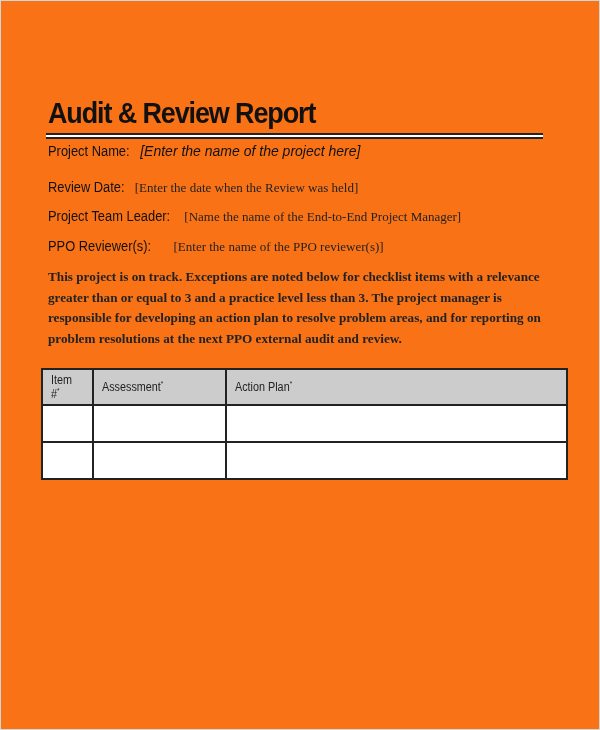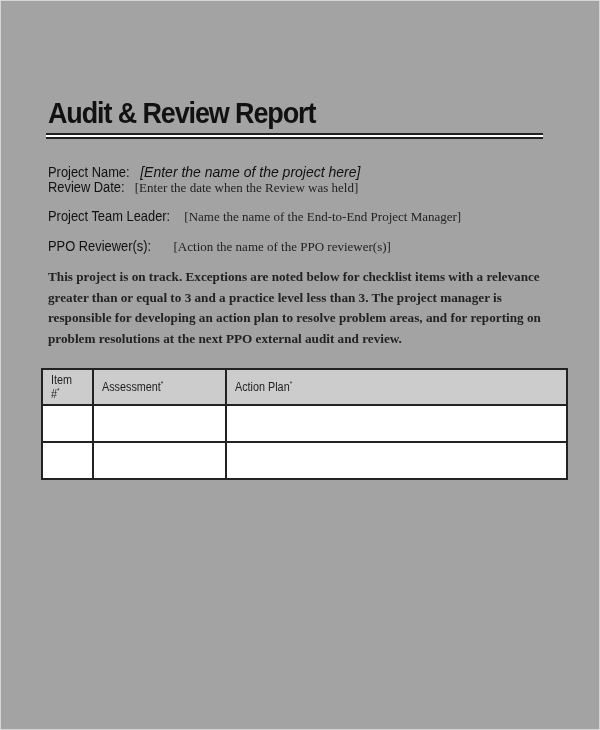--- a/index.html
+++ b/index.html
@@ -1,19 +1,19 @@
 <!DOCTYPE html>
 <html><head>
   <meta charset="utf-8">
   <style>
     html, body { margin: 0; padding: 0; background: #ffffff; }
     body { width: 600px; height: 730px; position: relative; overflow: hidden; }
     .page {
       position: absolute; left: 0; top: 0; width: 598px; height: 728px;
-      border: 1px solid #d6d6d6; background: #a3a3a3;
+      border: 1px solid #d6d6d6; background: #f97316;
     }
     .title {
       position: absolute; left: 47px; top: 96px;
       font-family: "Liberation Sans", sans-serif; font-weight: bold;
       font-size: 29px; letter-spacing: -1.2px; color: #111111;
       transform: scaleX(0.93); transform-origin: left top; white-space: nowrap;
     }
     .rule {
       position: absolute; left: 45px; width: 497px; top: 132px; height: 6px;
       border-top: 2px solid #222222; border-bottom: 2px solid #222222;
@@ -56,38 +56,38 @@
     table.items td { height: 37px; background: #ffffff; }
   </style>
 </head>
 <body>
 
 <div class="page">
 
   <div class="title">Audit &amp; Review Report</div>
   <div class="rule"></div>
 
-  <div class="field" style="top:163px;">
+  <div class="field" style="top:142px;">
     <span class="lbl">Project Name:</span>
     <span class="val-italic">[Enter the name of the project here]</span>
   </div>
 
   <div class="field" style="top:178px;text-align:right;">
     <span class="lbl">Review Date:</span>
     <span class="val">[Enter the date when the Review was held]</span>
   </div>
 
   <div class="field" style="top:207px;">
     <span class="lbl">Project Team Leader:</span>
     <span class="val">[Name the name of the End-to-End Project Manager]</span>
   </div>
 
   <div class="field" style="top:237px;">
     <span class="lbl">PPO Reviewer(s):</span>
-    <span class="val" style="margin-left:10px;">[Action the name of the PPO reviewer(s)]</span>
+    <span class="val" style="margin-left:10px;">[Enter the name of the PPO reviewer(s)]</span>
   </div>
 
   <div class="para">This project is on track. Exceptions are noted below for checklist items with a relevance greater than or equal to 3  and a practice level less than 3. The project manager is responsible for developing an action plan to resolve problem areas, and for reporting on problem resolutions at the next PPO external audit and review.</div>
 
   <table class="items">
     <colgroup>
       <col style="width:51px;">
       <col style="width:133px;">
       <col style="width:341px;">
     </colgroup>

